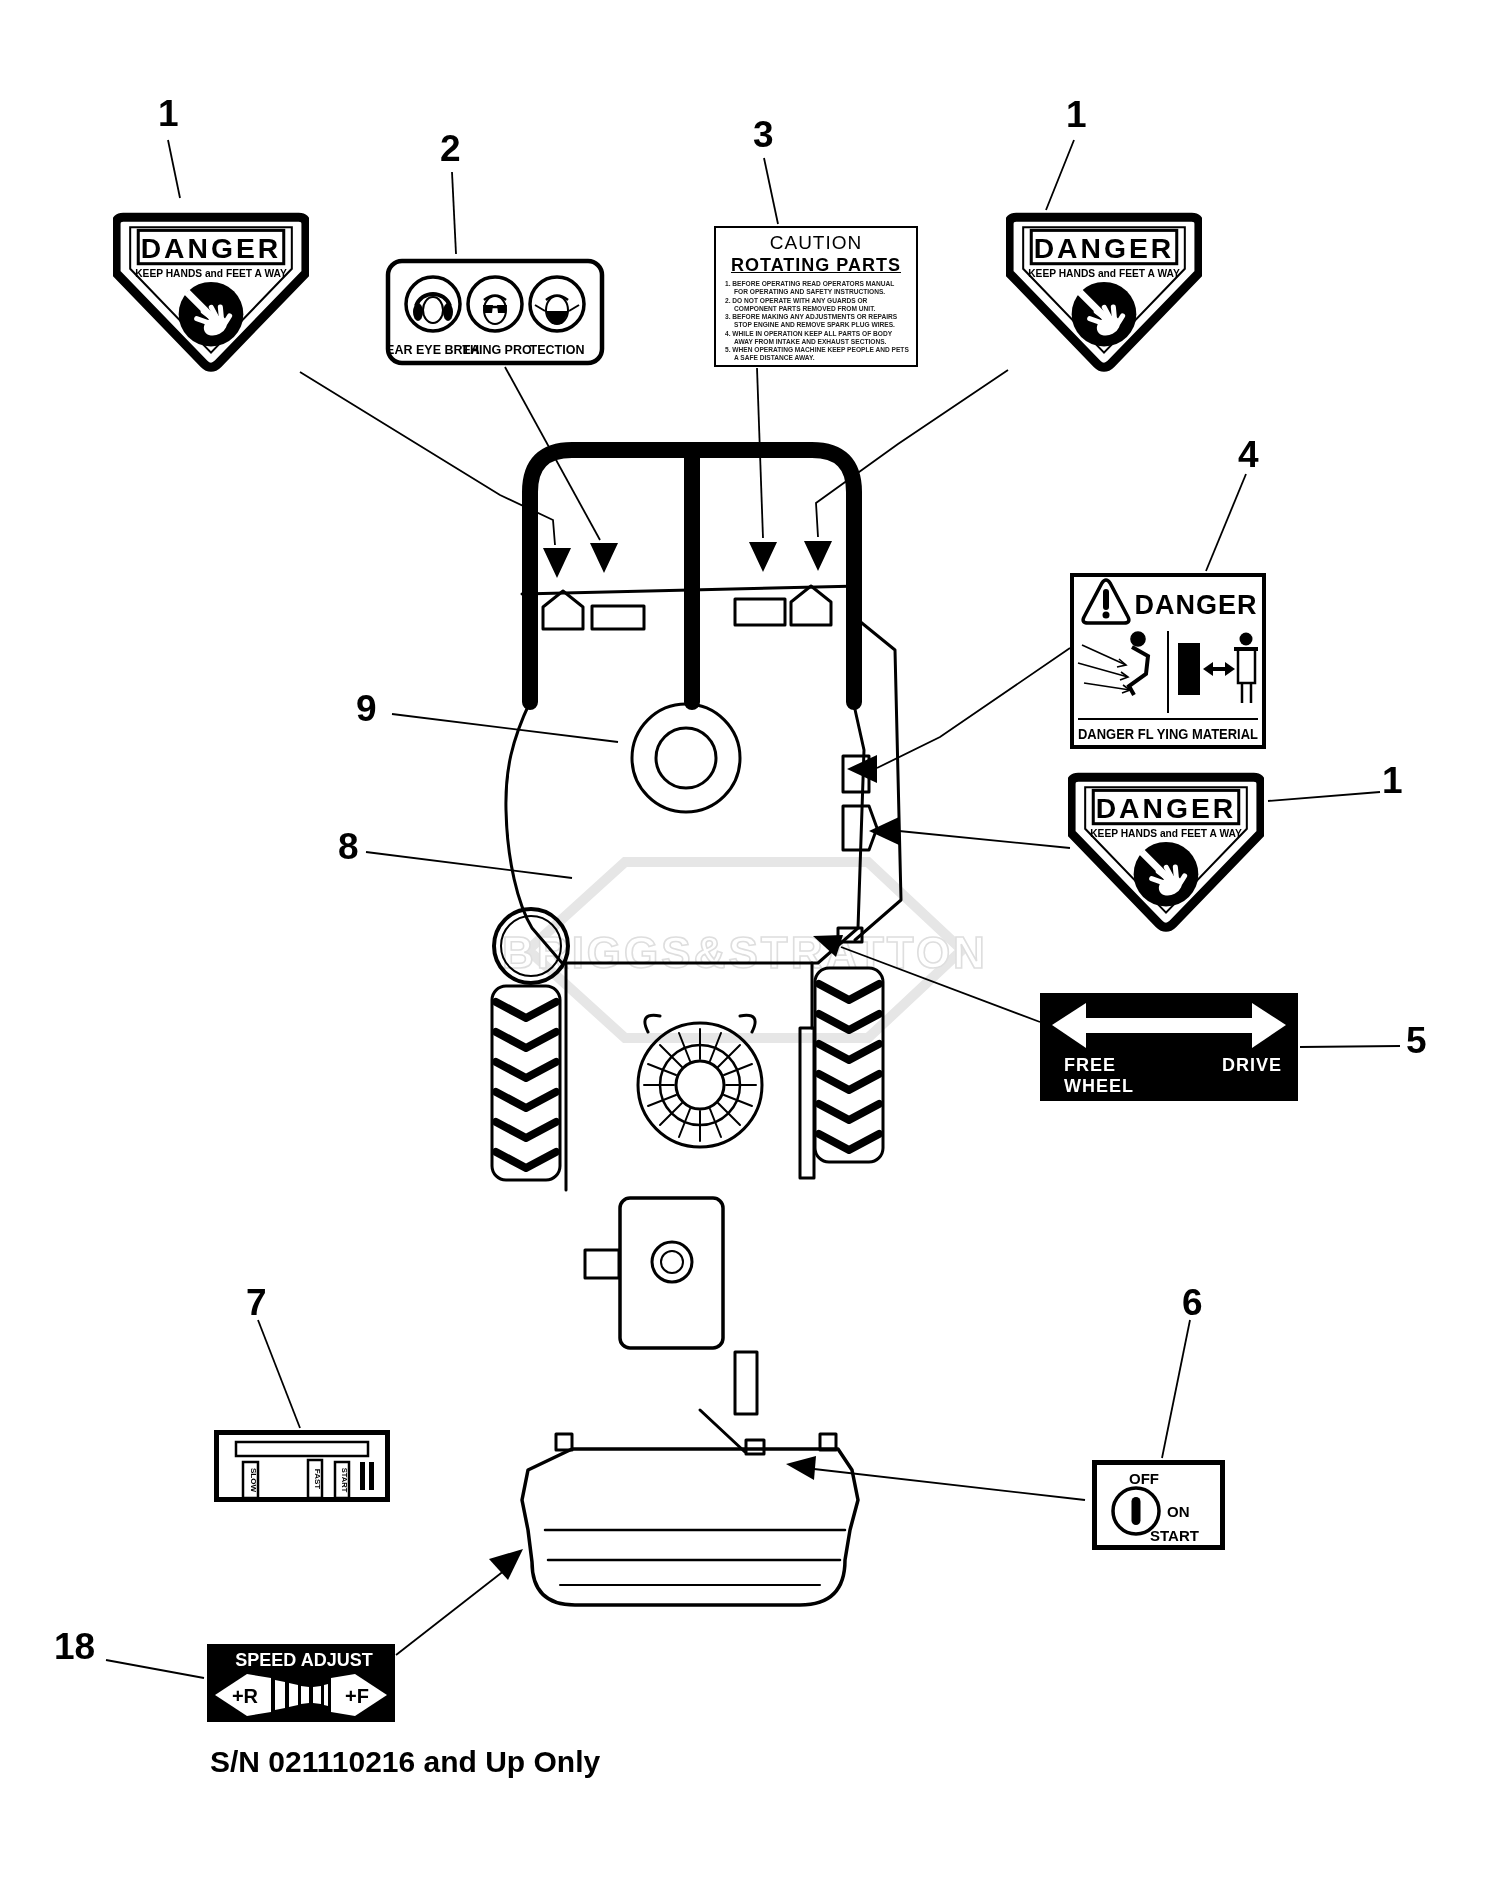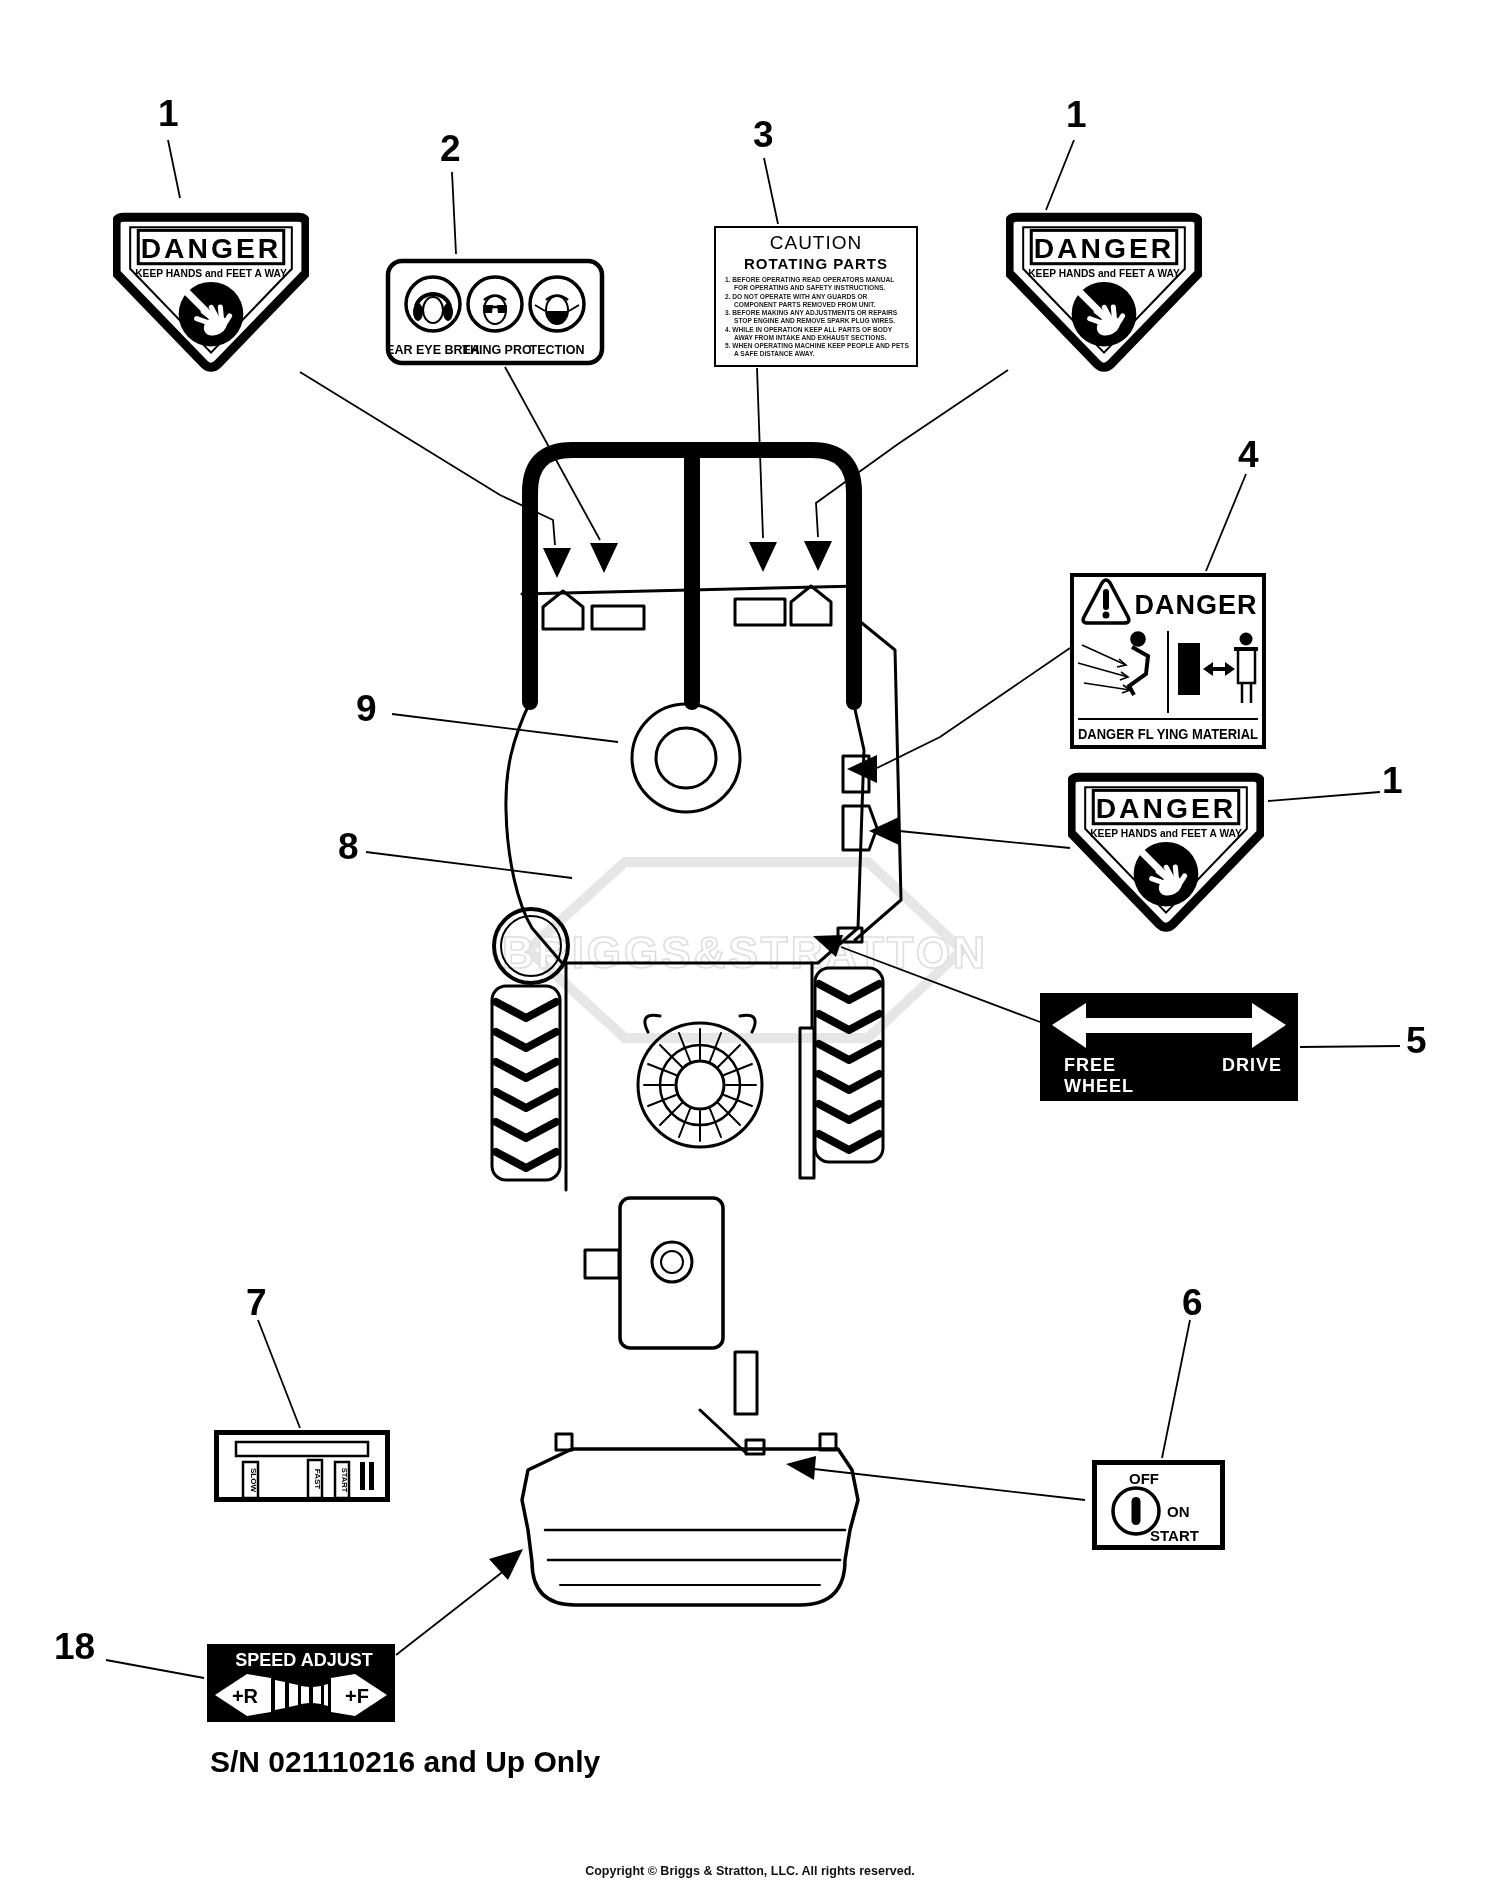--- a/index.html
+++ b/index.html
@@ -5,21 +5,21 @@
   html,body{margin:0;padding:0;background:#fff;}
   #canvas{position:relative;width:1500px;height:1893px;background:#fff;overflow:hidden;
           font-family:"Liberation Sans",sans-serif;color:#000;}
   .abs{position:absolute;}
   .callout{position:absolute;font-weight:bold;font-size:37px;line-height:1;}
   svg text{font-family:"Liberation Sans",sans-serif;}
   
   .caution{position:absolute;left:714px;top:226px;width:204px;height:141px;border:2.5px solid #000;
            box-sizing:border-box;background:#fff;padding:4px 7px 2px 7px;}
   .caution .t1{text-align:center;font-weight:normal;font-size:19px;letter-spacing:1px;}
-  .caution .t2{text-align:center;font-weight:bold;font-size:15px;
+  .caution .t2{text-align:center;font-weight:bold;font-size:18px;text-decoration:underline;
                letter-spacing:1px;margin-top:1px;}
   .caution ol{list-style:none;margin:4px 0 0 0;padding:0 0 0 2px;font-size:6.6px;line-height:8px;
               font-weight:bold;color:#222;}
   .caution li{text-indent:-9px;padding-left:9px;margin-bottom:0.5px;}
   .refnote{position:absolute;left:210px;top:1742px;font-weight:bold;font-size:30px;line-height:39px;}
   .footer{position:absolute;left:0;right:0;top:1864px;text-align:center;font-weight:bold;
           font-size:12.5px;color:#111;}
 </style>
 </head>
 <body>
@@ -360,15 +360,14 @@
       <polygon points="106,43 114,42 114,60 106,59"></polygon>
       <polygon points="117,41 121,40 121,62 117,61"></polygon>
     </g>
     <text x="38" y="59" text-anchor="middle" font-size="20" font-weight="bold" fill="#000">+R</text>
     <text x="150" y="59" text-anchor="middle" font-size="20" font-weight="bold" fill="#000">+F</text>
   </svg>
 
   <div class="refnote">
     <div>S/N 021110216 and Up Only</div>
   </div>
-  <div class="footer">Copyright © Briggs &amp; Stratton, LLC. All rights reserved.</div>
 
 </div>
 
 </body></html>

